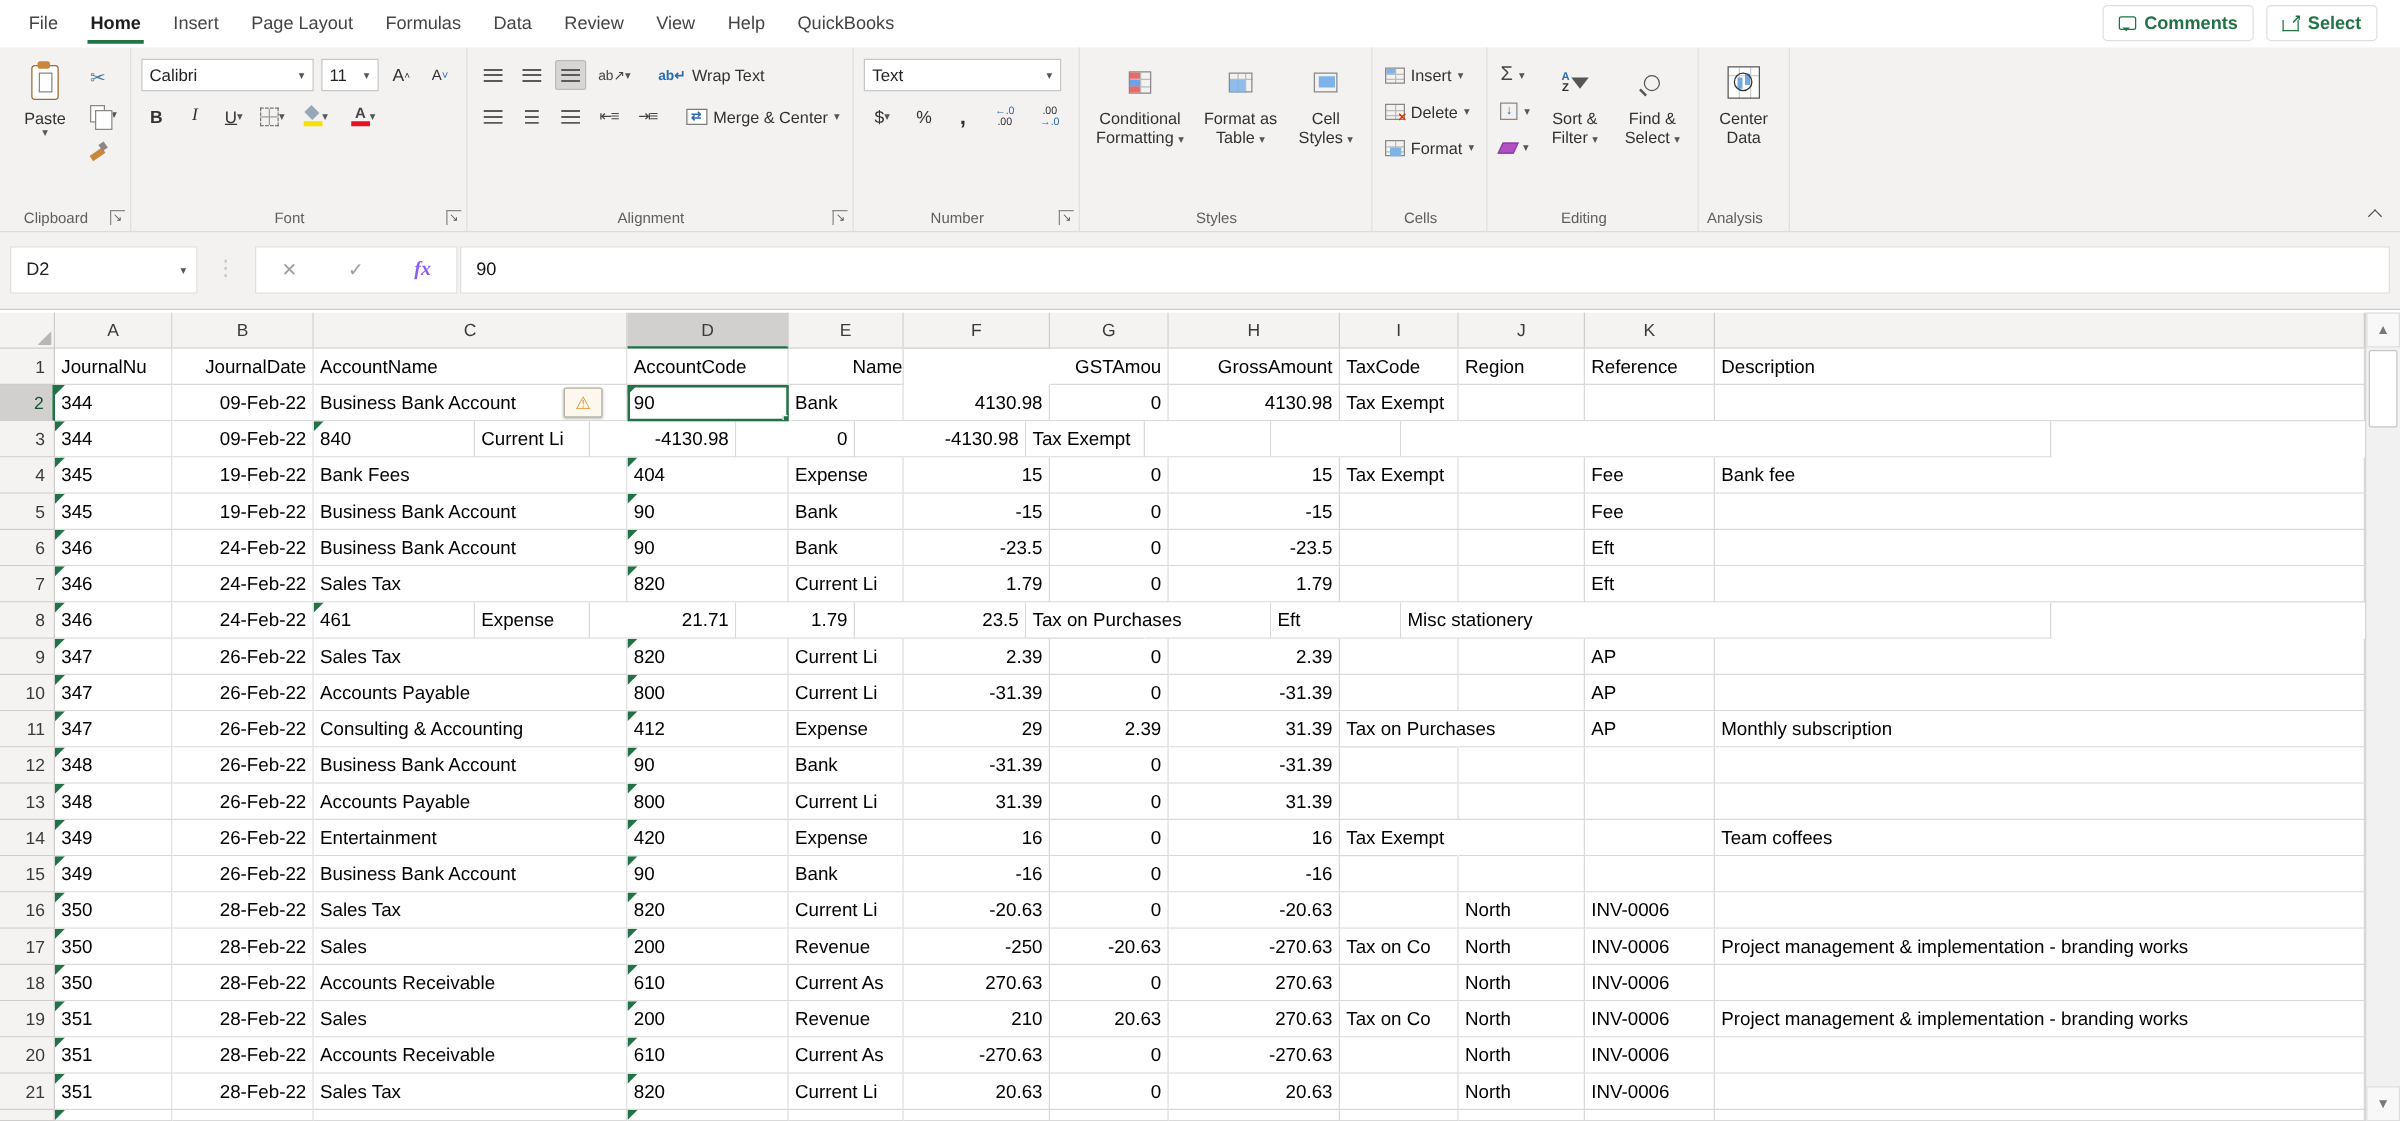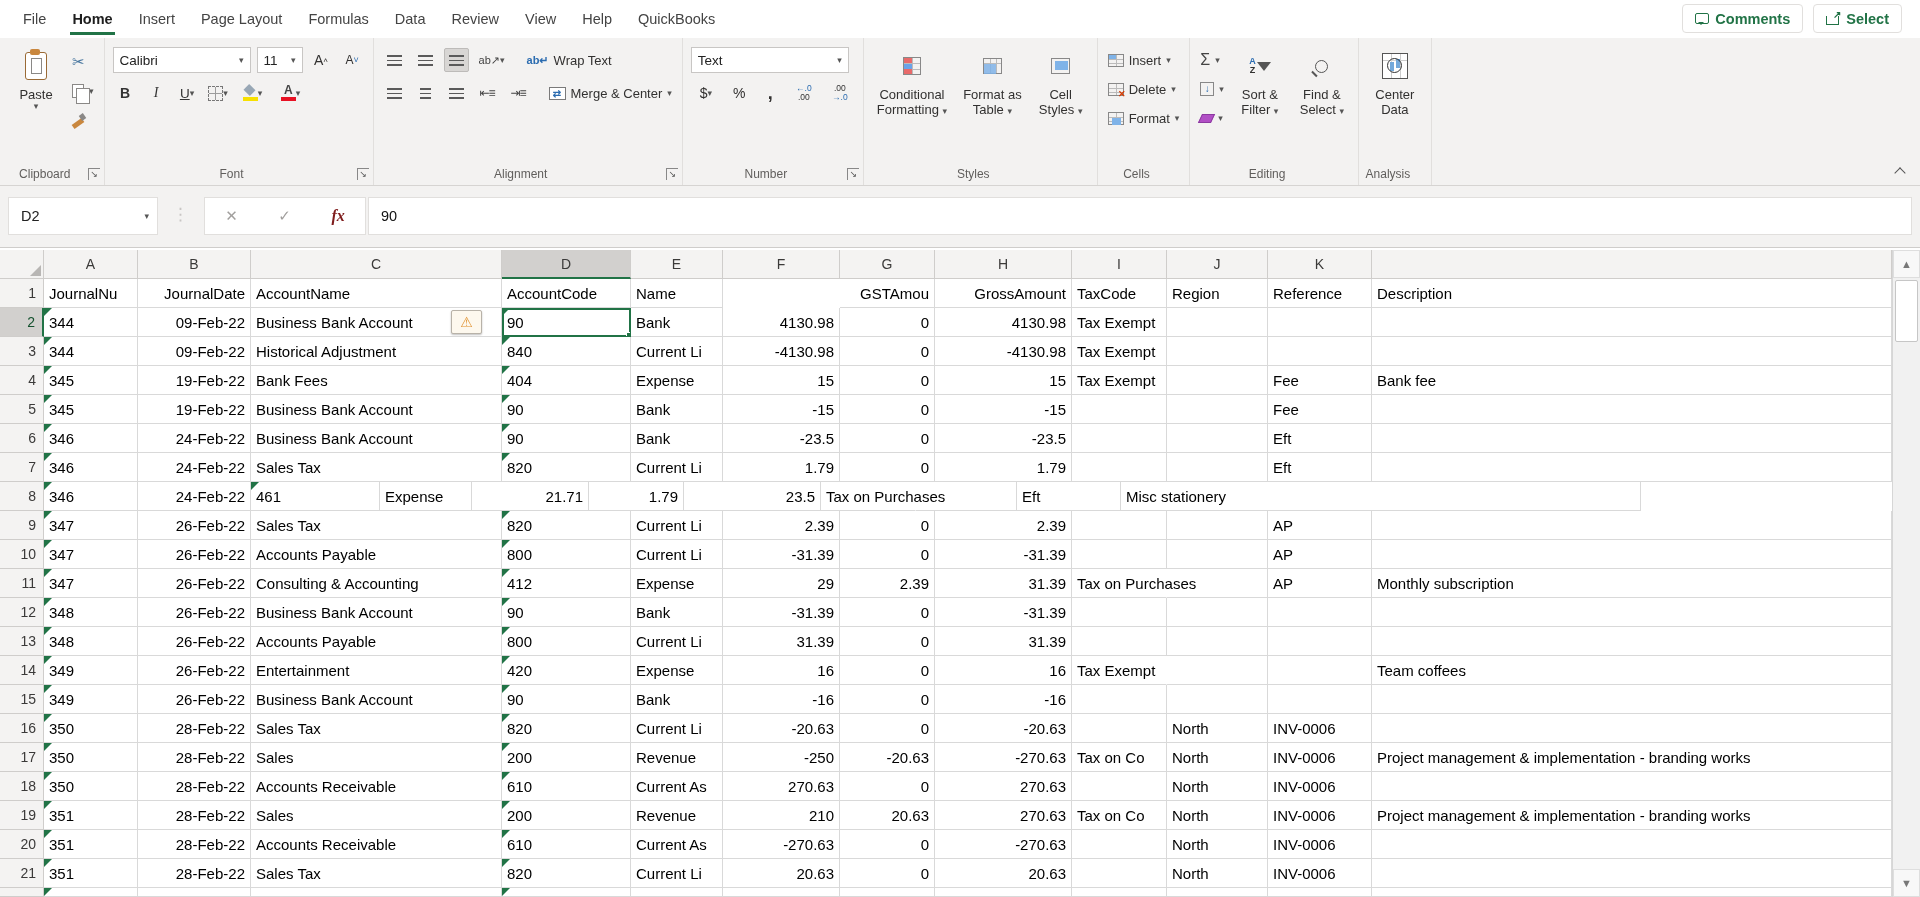--- a/index.html
+++ b/index.html
@@ -102,21 +102,21 @@
   .collapse{position:absolute;right:14px;bottom:8px;width:12px;height:12px;}
   .collapse::before{content:"";position:absolute;left:2px;top:4px;width:7px;height:7px;border-top:1.7px solid #555;border-left:1.7px solid #555;transform:rotate(45deg);}
 
   
   .fbar{position:absolute;left:0;top:186px;width:1920px;height:62px;background:#f3f2f1;border-bottom:1px solid #cfcdcb;}
   .namebox{position:absolute;left:8px;top:11px;width:150px;height:38px;background:#fff;border:1px solid #e1dfdd;display:flex;align-items:center;justify-content:space-between;padding:0 8px 0 12px;font-size:14.5px;color:#222;}
   .vdots{position:absolute;left:172px;top:18px;color:#c8c6c4;font-size:17px;}
   .fxbox{position:absolute;left:204px;top:11px;width:162px;height:38px;background:#fff;border:1px solid #e1dfdd;display:flex;align-items:center;justify-content:space-around;}
   .fxbox .x{color:#a19f9d;font-size:15px;}
   .fxbox .ck{color:#a19f9d;font-size:15px;}
-  .fxbox .fx{font-family:"Liberation Serif",serif;font-style:italic;color:#7f1d1d;font-size:16px;font-weight:700;}
+  .fxbox .fx{font-family:"Liberation Serif",serif;font-style:italic;color:#8b5cf6;font-size:16px;font-weight:700;}
   .fvalue{position:absolute;left:368px;top:11px;width:1544px;height:38px;background:#fff;border:1px solid #e1dfdd;display:flex;align-items:center;padding-left:12px;font-size:14.5px;color:#111;}
 
   
   .sheet{position:absolute;left:0;top:250px;width:1892px;height:647px;overflow:hidden;background:#fff;}
   .srow{display:flex;height:29px;}
   .srow.sliver{height:9px;overflow:hidden;}
   .corner{width:44px;height:29px;background:#f4f3f2;border-right:1px solid #cfcdcb;border-bottom:1px solid #cfcdcb;position:relative;flex:none;}
   .corner::after{content:"";position:absolute;right:2px;bottom:2px;border-left:11px solid transparent;border-bottom:11px solid #b8b6b4;}
   .colhead{height:29px;background:#f4f3f2;border-right:1px solid #cfcdcb;border-bottom:1px solid #cfcdcb;color:#3b3a39;font-size:14px;display:flex;align-items:center;justify-content:center;flex:none;}
   .colhead.hl{background:#d2d0ce;border-bottom:2px solid #217346;}
@@ -457,21 +457,21 @@
       </div>
       <div class="scell al-right" style="width: 113px;">
         <span>JournalDate</span>
       </div>
       <div class="scell al-left" style="width: 251px;">
         <span>AccountName</span>
       </div>
       <div class="scell al-left" style="width: 129px;">
         <span>AccountCode</span>
       </div>
-      <div class="scell al-left" style="width: 92px;">
+      <div class="scell al-left" style="width: 92px; justify-content: flex-end;">
         <span>Name</span>
       </div>
       <div class="scell al-right" style="width: 117px; margin-top: 40px;">
         <span>NetAmount</span>
       </div>
       <div class="scell al-right" style="width: 95px; justify-content: flex-end;">
         <span>GSTAmou</span>
       </div>
       <div class="scell al-right" style="width: 137px;">
         <span>GrossAmount</span>
@@ -533,23 +533,20 @@
       </div>
     </div>
     <div class="srow">
       <div class="rowhead">3</div>
       <div class="scell al-left" style="width: 94px;">
         <div class="tri"></div>
         <span>344</span>
       </div>
       <div class="scell al-right" style="width: 113px;">
         <span>09-Feb-22</span>
-      </div>
-      <div class="scell al-left" style="width: 251px;">
-        <span>Historical Adjustment</span>
       </div>
       <div class="scell al-left" style="width: 129px;">
         <div class="tri"></div>
         <span>840</span>
       </div>
       <div class="scell al-left" style="width: 92px;">
         <span>Current Li</span>
       </div>
       <div class="scell al-right" style="width: 117px;">
         <span>-4130.98</span>

